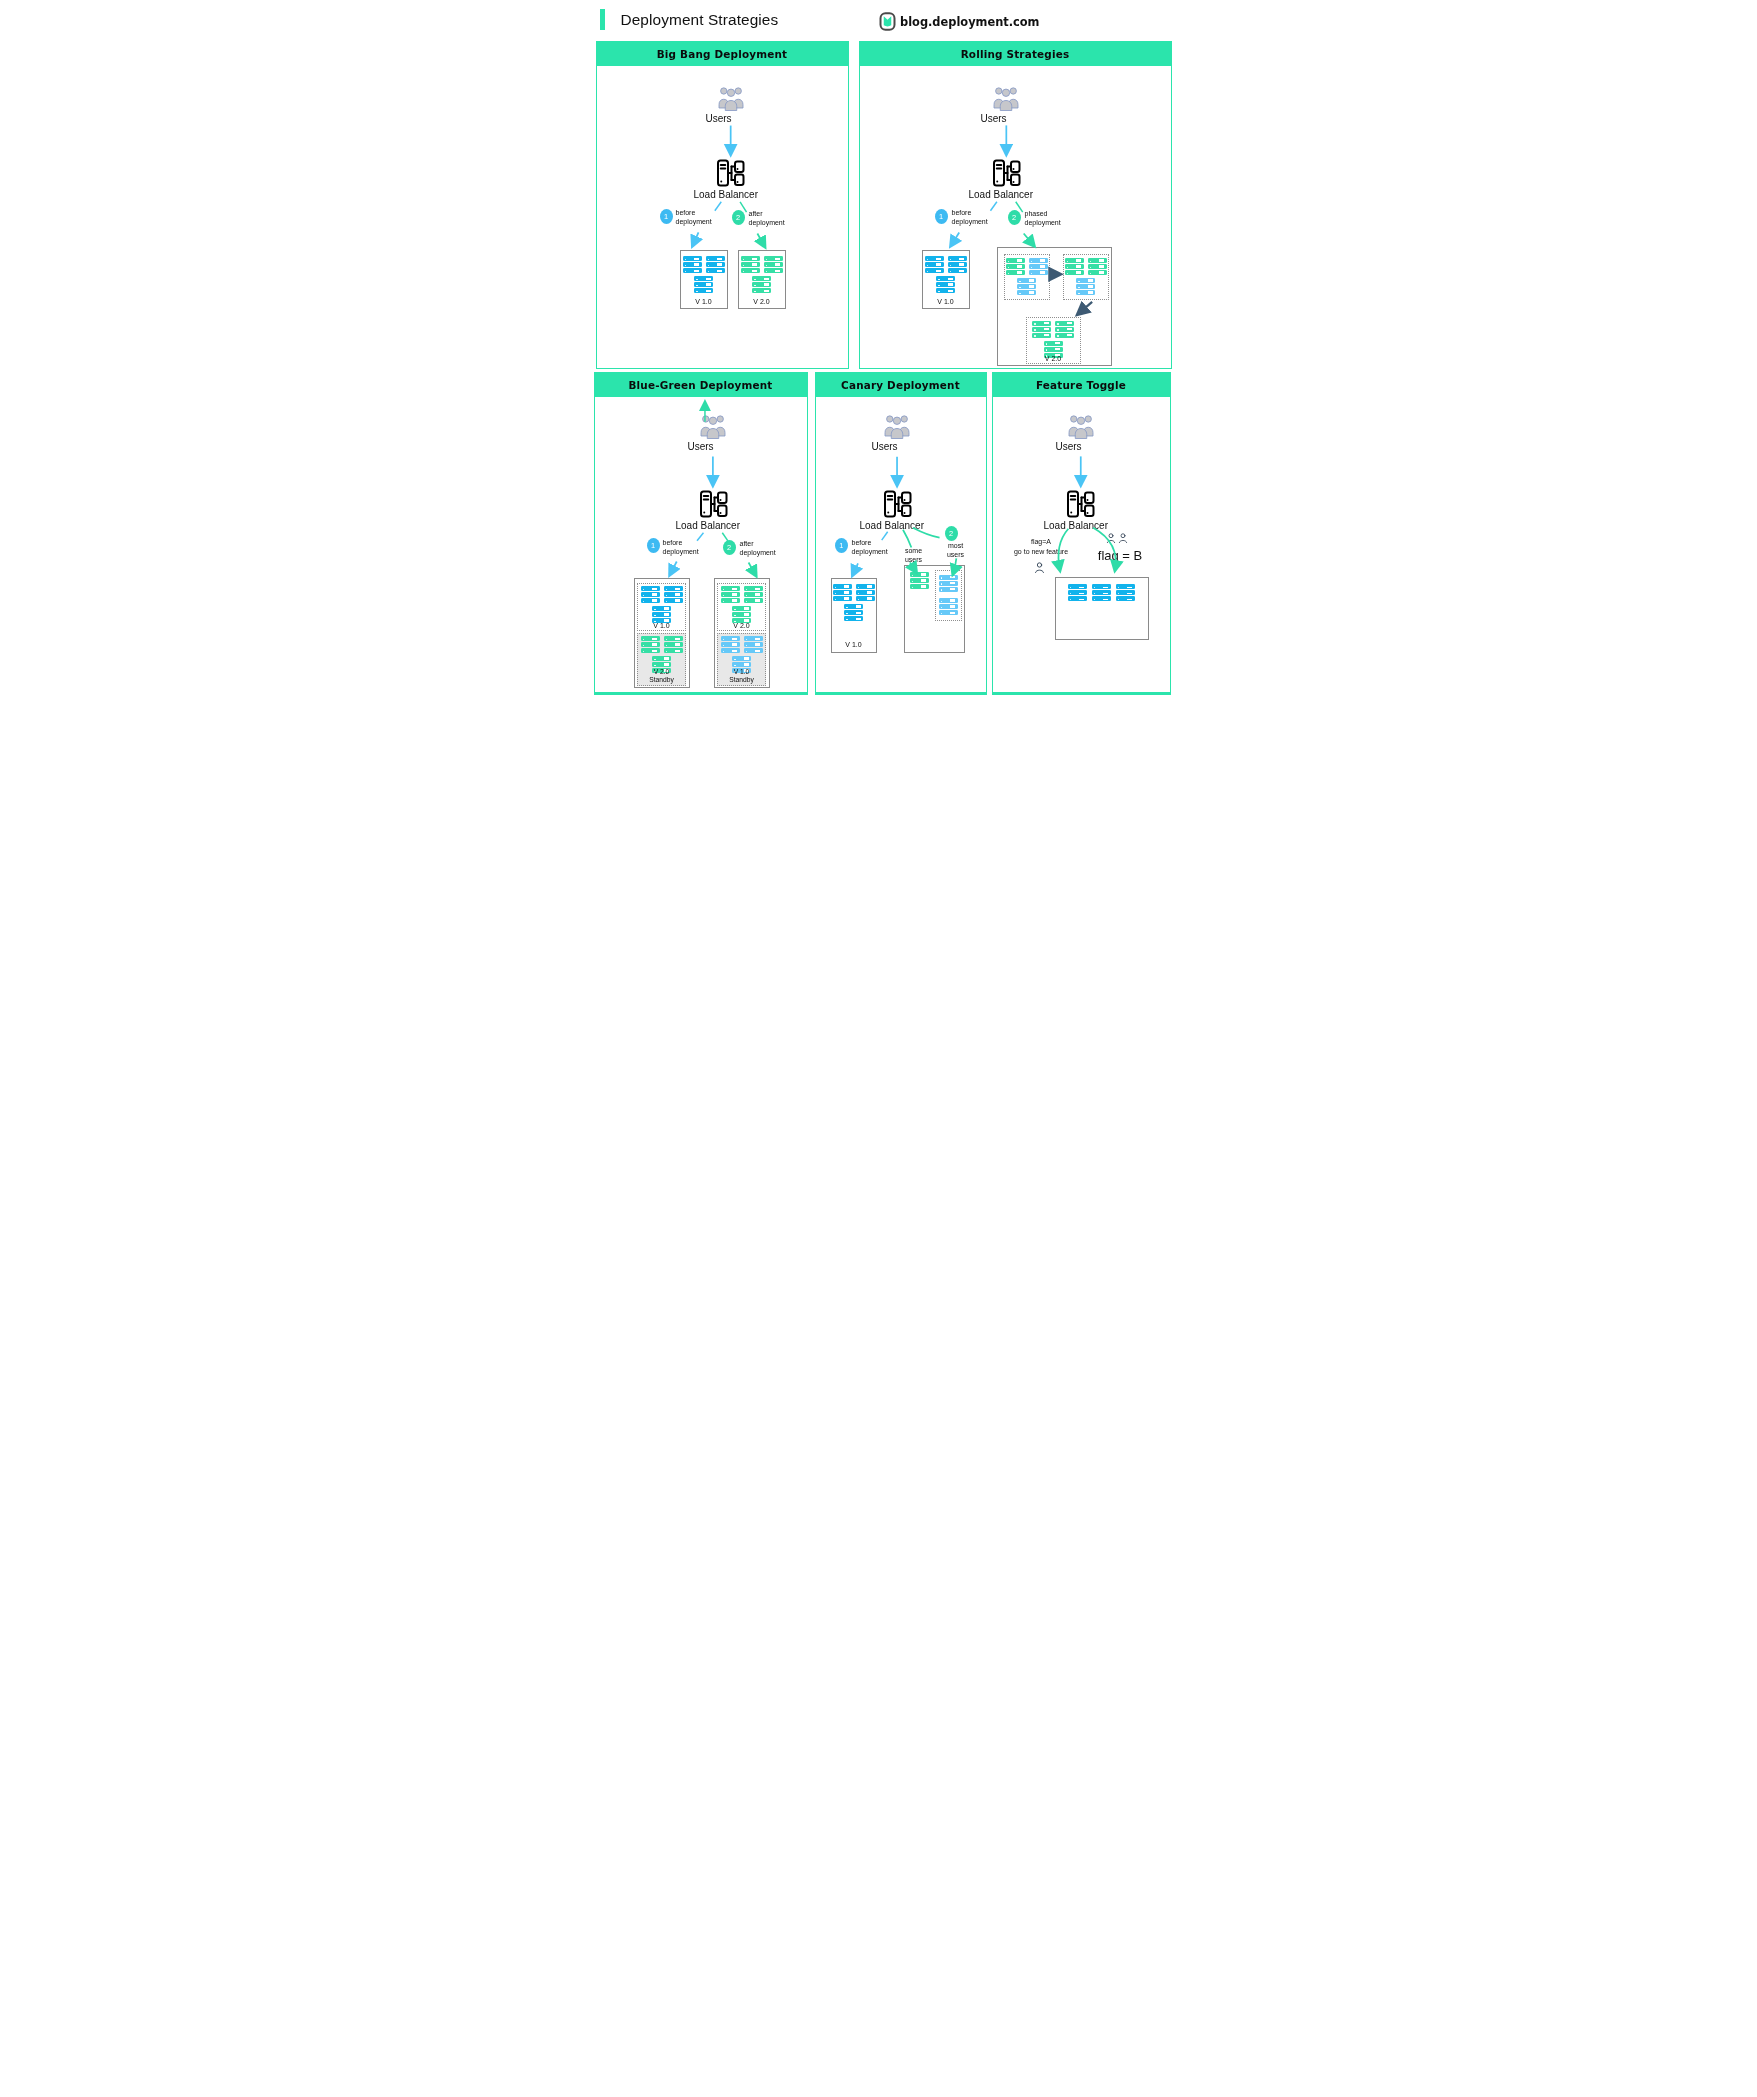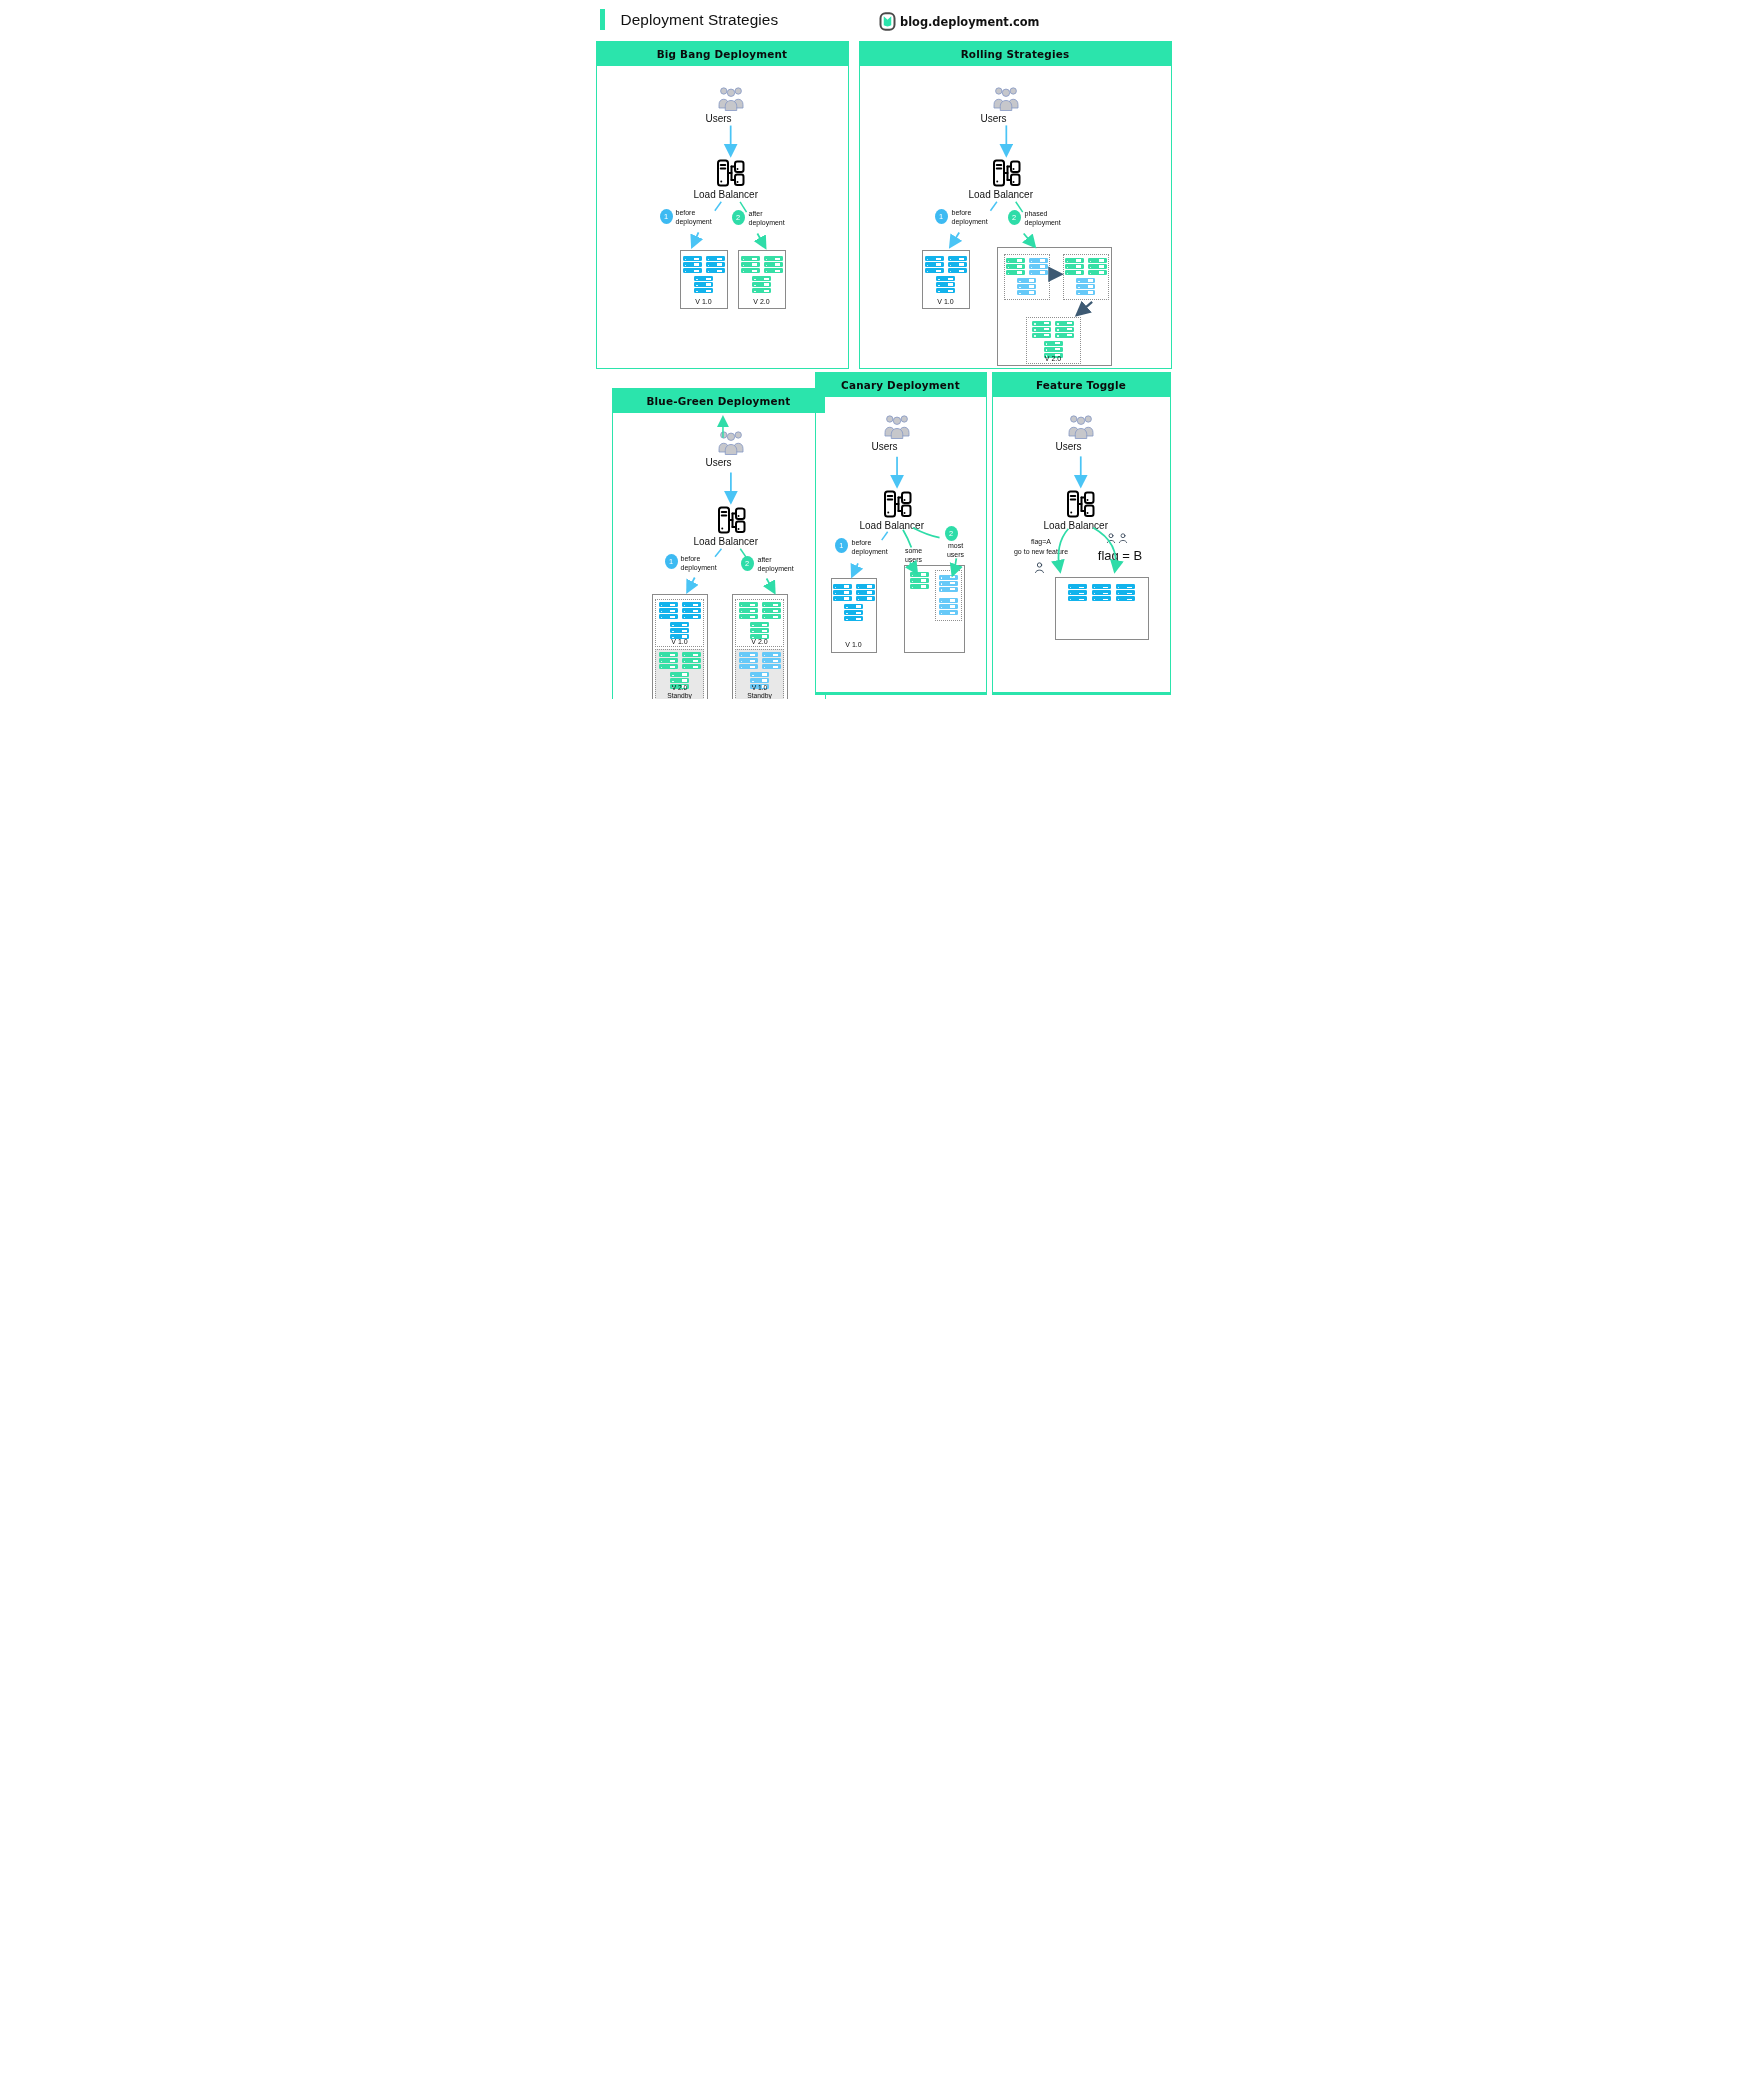--- a/index.html
+++ b/index.html
@@ -304,21 +304,21 @@
               <div class="server"></div>
               <div class="server"></div>
               <div class="server"></div>
             </div>
         </div>
         <div class="vlabel" style="bottom:1px;">V 2.0</div>
       </div>
     </div>
   </section>
 
-  <section class="panel thickbottom" style="left:26px;top:372px;width:212px;height:319px;margin-top:16px;">
+  <section class="panel thickbottom" style="left:8px;top:372px;width:212px;height:319px;">
     <header class="phead">
       <span>Blue-Green Deployment</span>
     </header>
     <svg class="ov" viewBox="0 0 428 643">
       <line x1="222" y1="98" x2="222" y2="58" class="st s-t" marker-end="url(#m-t)"></line>
       <line x1="238" y1="168" x2="238" y2="226" class="ar s-b" marker-end="url(#m-b)"></line>
       <line x1="219" y1="322" x2="206" y2="338" class="st s-b"></line>
       <line x1="257" y1="322" x2="270" y2="341" class="st s-t"></line>
       <line x1="165" y1="380" x2="151" y2="407" class="ar s-b" marker-end="url(#m-b)"></line>
       <line x1="310" y1="382" x2="325" y2="409" class="ar s-t" marker-end="url(#m-t)"></line>

